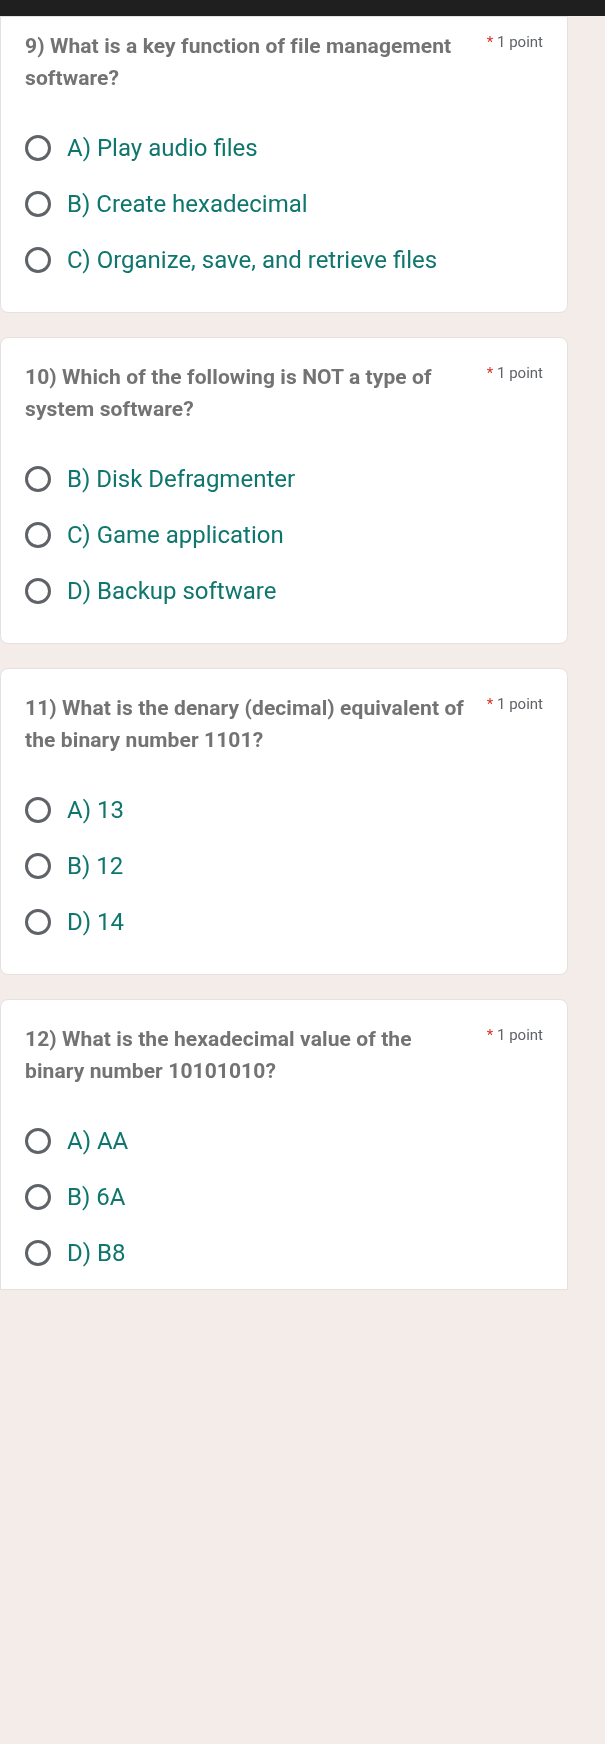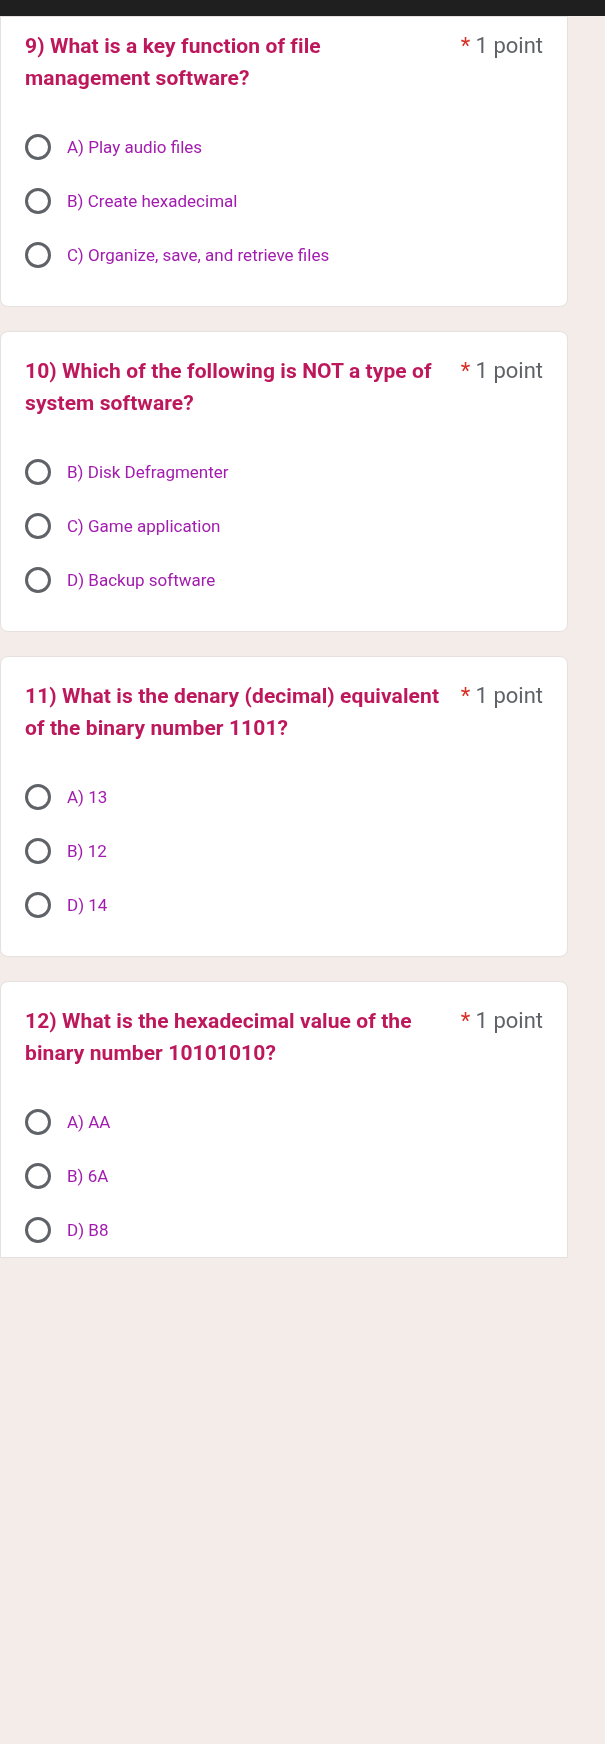--- a/index.html
+++ b/index.html
@@ -33,26 +33,26 @@
   .q-header {
     display: flex;
     justify-content: space-between;
     align-items: flex-start;
     margin-bottom: 30px;
   }
   .q-title {
     font-size: 21px;
     font-weight: 700;
     line-height: 1.5;
-    color: #be185d;
+    color: #737373;
     padding-right: 14px;
     letter-spacing: 0.1px;
   }
   .points {
-    font-size: 22px;
+    font-size: 15px;
     color: #5f6368;
     white-space: nowrap;
     font-weight: 400;
     padding-top: 2px;
   }
   .req { color: #d93025; }
   .options { display: flex; flex-direction: column; gap: 8px; }
   .option {
     display: flex;
     align-items: center;
@@ -61,25 +61,25 @@
     cursor: pointer;
   }
   .radio {
     width: 26px;
     height: 26px;
     border: 3px solid #5f6368;
     border-radius: 50%;
     flex-shrink: 0;
   }
   .opt-label {
-    font-size: 17px;
-    color: #a21caf;
+    font-size: 24px;
+    color: #0f766e;
     font-weight: 400;
   }
-  .card.last { margin-bottom: 0; border-bottom-left-radius: 0; border-bottom-right-radius: 0; padding-bottom: 4px;}
+  .card.last { margin-bottom: 0; border-bottom-left-radius: 0; border-bottom-right-radius: 0; padding-bottom: 12px;}
 </style>
 </head>
 <body>
 
 <div class="topbar"></div>
 
 <div class="page">
 
   <div class="card">
     <div class="q-header">

